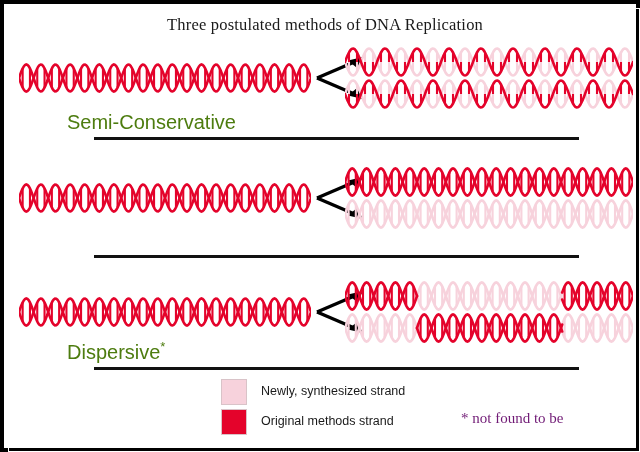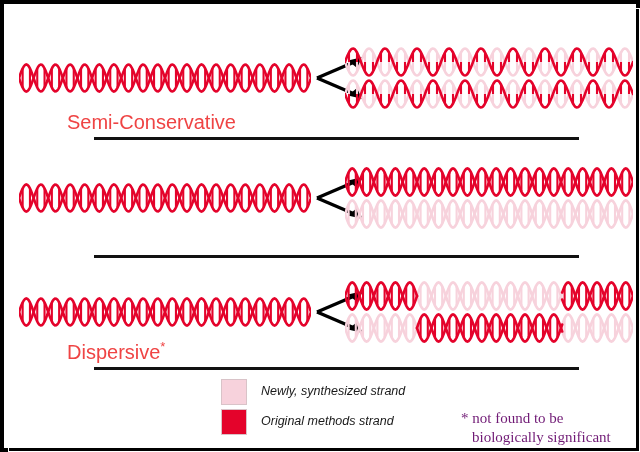--- a/index.html
+++ b/index.html
@@ -27,53 +27,53 @@
     font-size:16.5px;color:#1a1a1a;
     letter-spacing:.2px;
   }
   .panel{position:absolute;left:0;width:632px;}
   .helix-wrap{position:absolute;}
   .helix-wrap svg{display:block;}
   .arrows{position:absolute;}
   .method-label{
     position:absolute;
     font-family:"Liberation Sans", sans-serif;
-    font-size:20px;color:#ef4444;
+    font-size:20px;color:#4d7c0f;
     white-space:nowrap;
   }
   .method-label .star{font-size:13px;vertical-align:super;}
   .rule{
     position:absolute;height:0;
     border-top:3px solid #111111;
   }
   .legend-swatch{
     position:absolute;width:26px;height:26px;
     border:1px solid #d9c3c8;
     box-sizing:border-box;
   }
   .legend-text{
     position:absolute;
     font-size:12.5px;color:#1a1a1a;
     white-space:nowrap;
-    font-style:italic;
   }
   .footnote{
     position:absolute;
     font-family:"Liberation Serif", serif;
     font-size:15px;color:#701a75;
     line-height:19px;
     white-space:nowrap;
   }
 </style>
 </head>
 <body>
 
 <div id="frame">
   <div id="inner">
 
+    <div class="title">Three postulated methods of DNA Replication</div>
 
     <div class="panel" style="top:0;height:130px;">
       <div class="helix-wrap" style="left:10px;top:52px;">
         <svg id="svg-parent-1" width="292" height="34">
             <line x1="3.65" x2="3.65" y1="7.45" y2="17.00" stroke="#e4032b" stroke-width="2.1"></line>
             <line x1="3.65" x2="3.65" y1="17.00" y2="26.55" stroke="#e4032b" stroke-width="2.1"></line>
             <line x1="10.95" x2="10.95" y1="7.45" y2="17.00" stroke="#e4032b" stroke-width="2.1"></line>
             <line x1="10.95" x2="10.95" y1="17.00" y2="26.55" stroke="#e4032b" stroke-width="2.1"></line>
             <line x1="18.25" x2="18.25" y1="7.45" y2="17.00" stroke="#e4032b" stroke-width="2.1"></line>
             <line x1="18.25" x2="18.25" y1="17.00" y2="26.55" stroke="#e4032b" stroke-width="2.1"></line>
@@ -874,17 +874,16 @@
 
     <div>
       <div class="legend-swatch" id="sw0" style="left: 212px; top: 370px; background: rgb(247, 210, 220);"></div>
       <div class="legend-text" style="left:252px;top:375px;">Newly, synthesized strand</div>
       <div class="legend-swatch" id="sw1" style="left: 212px; top: 400px; background: rgb(228, 3, 43);"></div>
       <div class="legend-text" style="left:252px;top:405px;">Original methods strand</div>
     </div>
 
     <div class="footnote" style="left:452px;top:400px;">
       <div>* not found to be</div>
-      <div style="padding-left:11px;">biologically significant</div>
     </div>
 
   </div>
 </div>
 
 </body></html>

